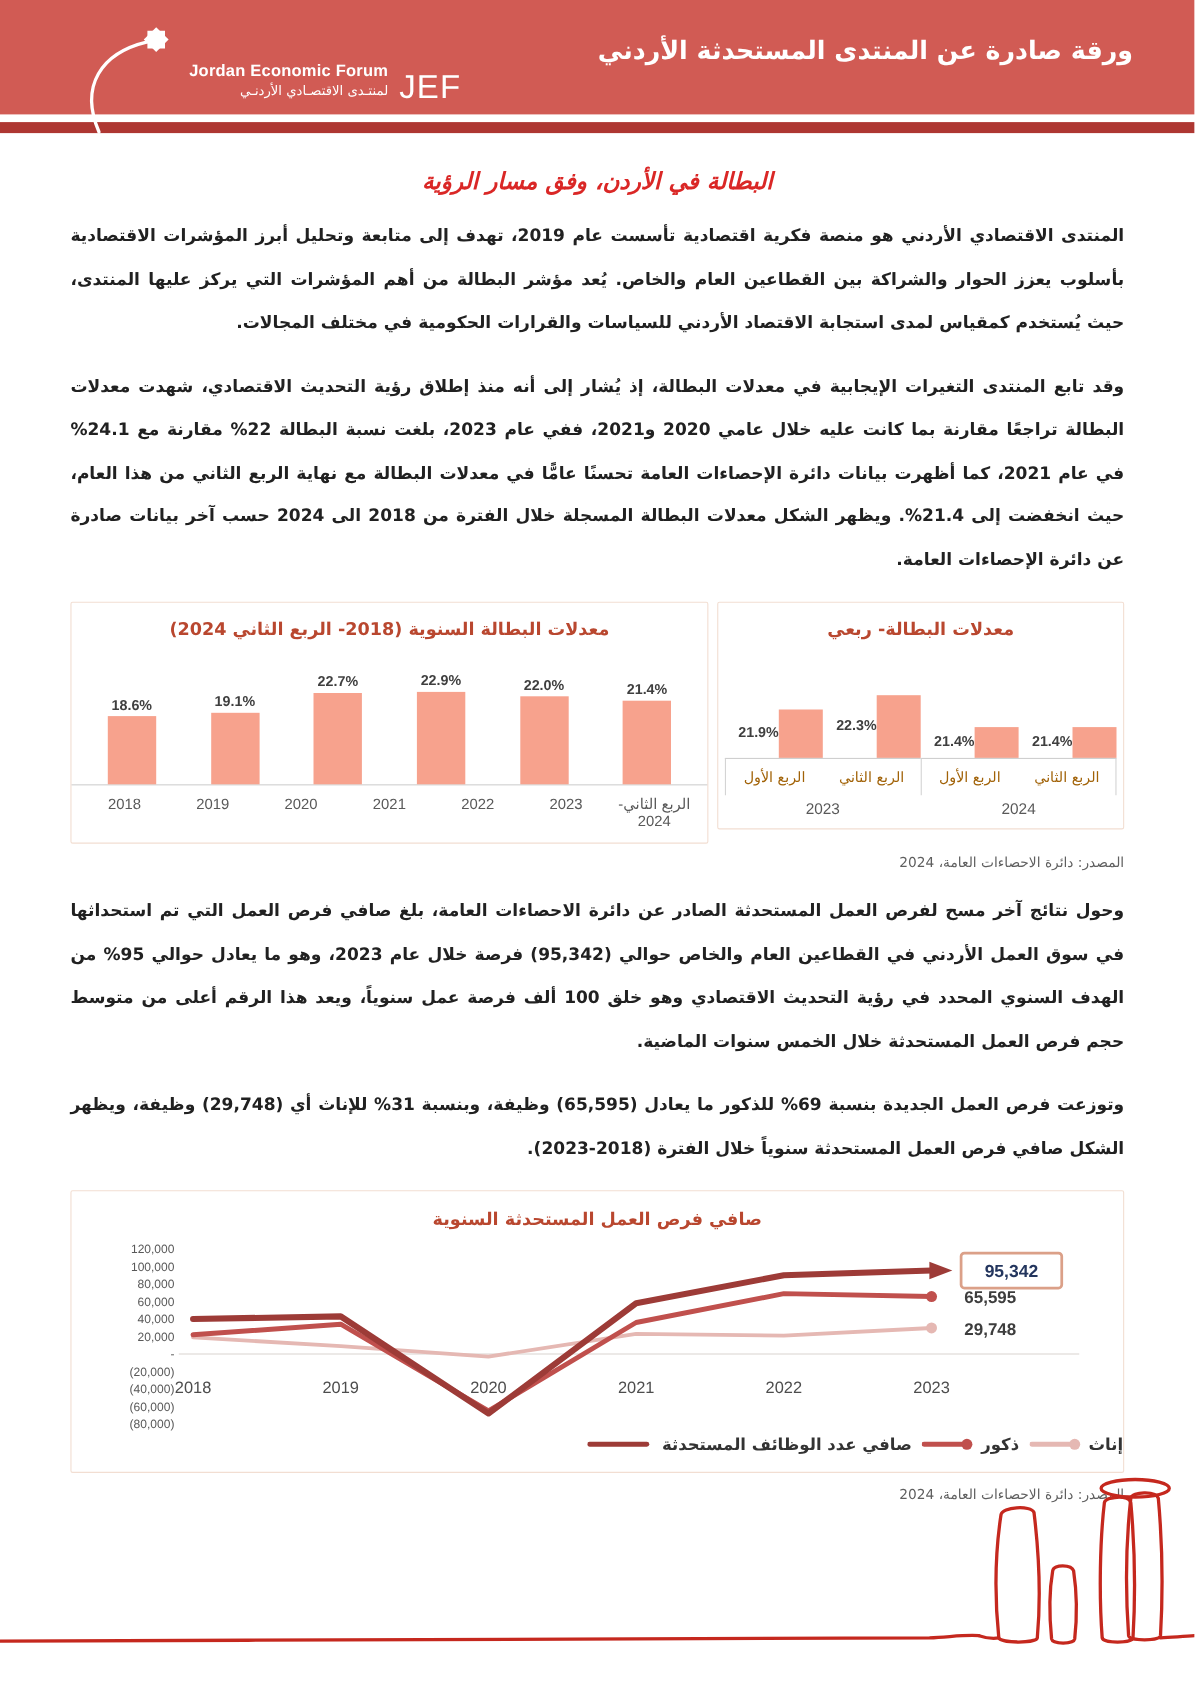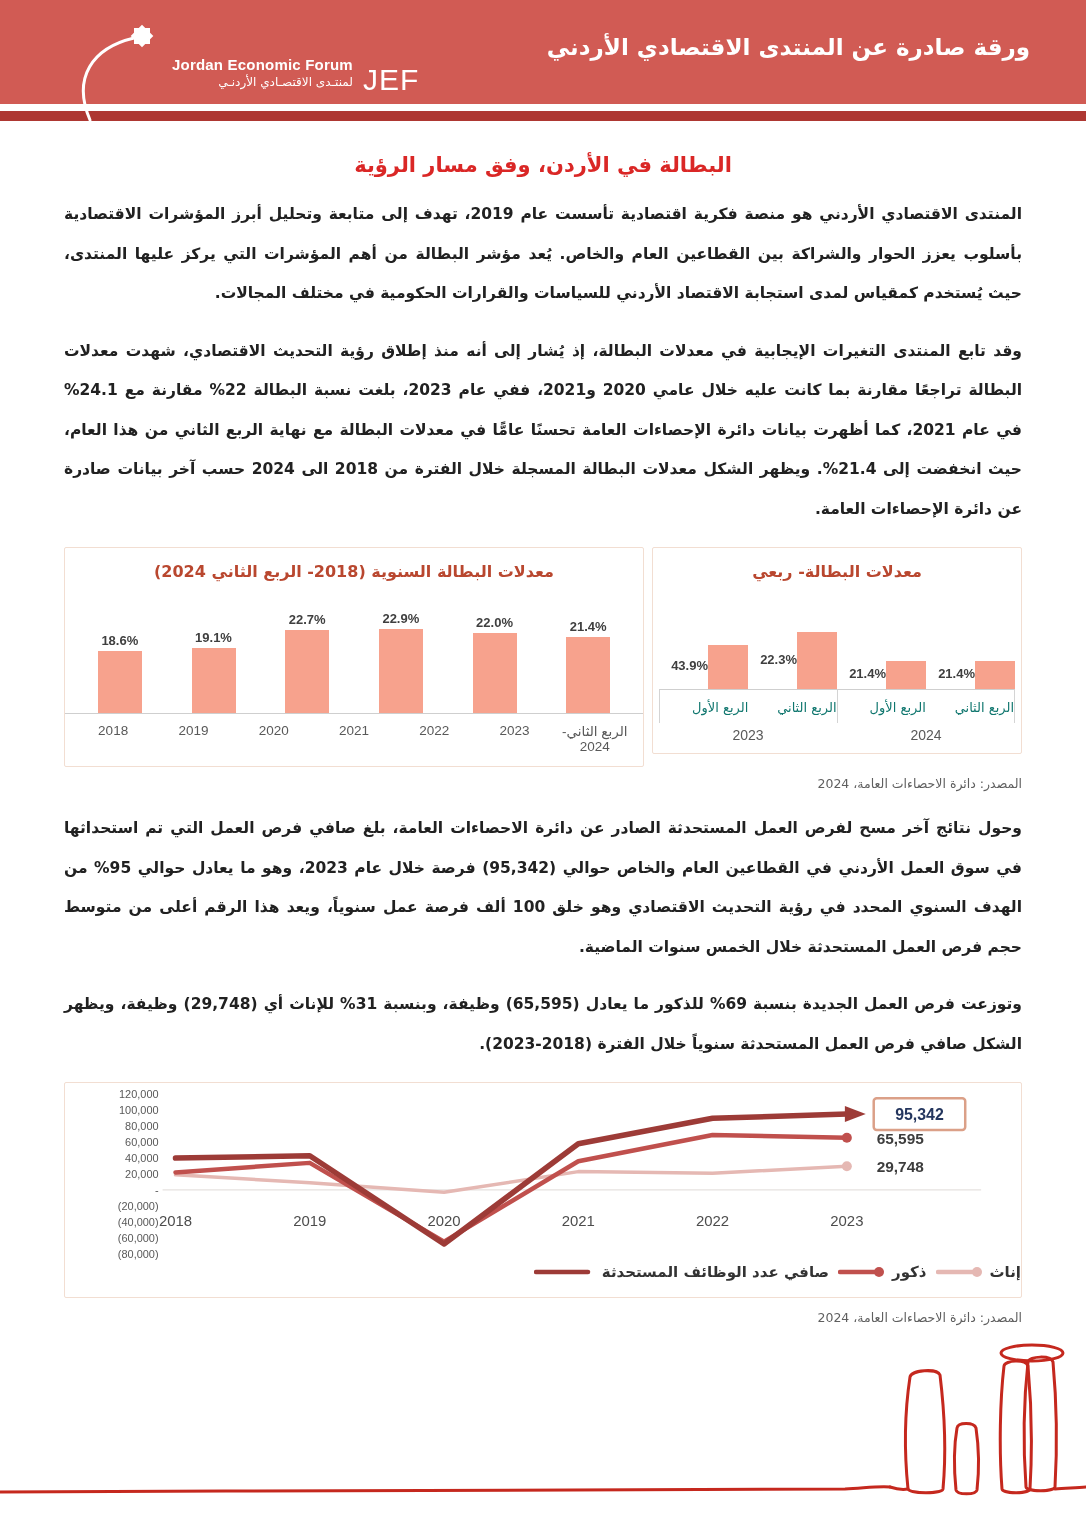--- a/index.html
+++ b/index.html
@@ -16,21 +16,21 @@
   .logo-textcol{display:flex;flex-direction:column;line-height:1.25;margin-left:-6px}
   .logo-en{color:#fff;font-size:15px;font-weight:bold;font-family:"Liberation Sans",sans-serif;letter-spacing:.2px}
   .logo-ar{color:#fff;font-size:12px;direction:rtl}
   .logo-jef{color:#ffffff;font-size:30px;font-family:"Liberation Sans",sans-serif;margin-left:8px;margin-top:14px;letter-spacing:1px}
   .banner-title{
     position:absolute;right:56px;top:34px;color:#fff;font-weight:bold;font-size:23px;direction:rtl;
   }
   
   main{padding:0 64px;direction:rtl}
   h1{
-    text-align:center;color:#da2726;font-size:21px;font-weight:bold;margin:32px 0 6px;
+    text-align:center;color:#da2726;font-size:21px;font-weight:bold;margin:32px 0 6px;font-style:italic;
   }
   p.body-par{
     font-size:15.5px;font-weight:bold;color:#212121;text-align:justify;line-height:2.55;margin:18px 0 0;
   }
   .charts-row{display:flex;gap:8px;margin-top:18px;align-items:flex-start;direction:ltr}
   .panel{border:1.5px solid #f2ded2;background:#fff;border-radius:2px;box-sizing:border-box}
   .panel h2{
     text-align:center;color:#b9472f;font-size:16px;font-weight:bold;margin:14px auto 8px;direction:rtl;
   }
   .annual{width:580px}
@@ -41,21 +41,21 @@
   .bar-val{font-size:13px;font-weight:bold;color:#3f3f3f;margin-bottom:3px;direction:ltr;font-family:"Liberation Sans","DejaVu Sans",sans-serif}
   .bar{background:#f7a28d;width:44px}
   .alabels{display:flex;border-top:1.5px solid #cfcfcf;padding:9px 8px 12px;margin-top:0}
   .alab{flex:1;text-align:center;font-size:13.5px;color:#595959;direction:rtl;font-family:"Liberation Sans","DejaVu Sans",sans-serif}
   .qbars{display:flex;height:100px;align-items:flex-end;padding:0 6px}
   .qgroup{flex:1;display:flex;align-items:flex-end}
   .qcol{flex:1;display:flex;flex-direction:row;align-items:center;justify-content:flex-end}
   .qbar{background:#f7a28d;width:40px}
   .qlabels{display:flex;padding:0 6px}
   .qlgroup{flex:1;display:flex;border-top:1.5px solid #cfcfcf}
-  .qlab{flex:1;font-size:13px;color:#0f766e;padding:10px 0 8px;direction:rtl}
+  .qlab{flex:1;text-align:center;font-size:13px;color:#a16207;padding:10px 0 8px;direction:rtl}
   .qyears{display:flex;padding:0 6px 10px}
   .qyear{flex:1;text-align:center;font-size:14px;color:#595959;padding-top:4px;font-family:"Liberation Sans","DejaVu Sans",sans-serif}
   .source{
     text-align:left;direction:rtl;color:#5f5f5f;font-size:12.5px;margin-top:9px;
   }
   .source.s1{text-align:right}
   .source.s2{text-align:right;margin-top:12px}
   .line-panel{margin-top:18px;width:100%;direction:ltr;padding-bottom:6px}
   .line-panel h2{margin-top:16px}
   .legend{display:flex;justify-content:flex-end;align-items:center;gap:9px;margin:0 0 10px;direction:ltr}
@@ -74,21 +74,21 @@
         <path d="M76,14 C34,24 14,54 32,96" stroke="#ffffff" stroke-width="3" fill="none" stroke-linecap="round"></path>
         <polygon points="76,4 92,4 92,20 76,20" fill="#ffffff"></polygon>
         <polygon points="84,0.7 95.3,12 84,23.3 72.7,12" fill="#ffffff"></polygon>
       </svg>
       <div class="logo-textcol">
         <span class="logo-en">Jordan Economic Forum</span>
         <span class="logo-ar">لمنتـدى الاقتصـادي الأردنـي</span>
       </div>
       <span class="logo-jef">JEF</span>
     </div>
-    <div class="banner-title">ورقة صادرة عن المنتدى الاقتصادي الأردني</div>
+    <div class="banner-title">ورقة صادرة عن المنتدى المستحدثة الأردني</div>
   </div>
   <div class="stripe-w"></div>
   <div class="stripe-d"></div>
 </header>
 
 <main>
   <h1>البطالة في الأردن، وفق مسار الرؤية</h1>
 
   <p class="body-par">المنتدى الاقتصادي الأردني هو منصة فكرية اقتصادية تأسست عام 2019، تهدف إلى متابعة وتحليل أبرز المؤشرات الاقتصادية بأسلوب يعزز الحوار والشراكة بين القطاعين العام والخاص. يُعد مؤشر البطالة من أهم المؤشرات التي يركز عليها المنتدى، حيث يُستخدم كمقياس لمدى استجابة الاقتصاد الأردني للسياسات والقرارات الحكومية في مختلف المجالات.</p>
   <p class="body-par">وقد تابع المنتدى التغيرات الإيجابية في معدلات البطالة، إذ يُشار إلى أنه منذ إطلاق رؤية التحديث الاقتصادي، شهدت معدلات البطالة تراجعًا مقارنة بما كانت عليه خلال عامي 2020 و2021، ففي عام 2023، بلغت نسبة البطالة 22% مقارنة مع 24.1% في عام 2021، كما أظهرت بيانات دائرة الإحصاءات العامة تحسنًا عامًّا في معدلات البطالة مع نهاية الربع الثاني من هذا العام، حيث انخفضت إلى 21.4%. ويظهر الشكل معدلات البطالة المسجلة خلال الفترة من 2018 الى 2024 حسب آخر بيانات صادرة عن دائرة الإحصاءات العامة.</p>
@@ -131,21 +131,21 @@
           <div class="alab">2023</div>
           <div class="alab">الربع الثاني- 2024</div>
         </div>
     </section>
 
     <section class="panel quarterly">
       <h2>معدلات البطالة- ربعي</h2>
       <div class="qbars" id="q-bars">
           <div class="qgroup">
             <div class="qcol">
-              <div class="bar-val">43.9%</div>
+              <div class="bar-val">21.9%</div>
               <div class="qbar" style="height: 44px; background: rgb(247, 162, 141);"></div>
             </div>
             <div class="qcol">
               <div class="bar-val">22.3%</div>
               <div class="qbar" style="height: 57px; background: rgb(247, 162, 141);"></div>
             </div>
           </div>
           <div class="qgroup">
             <div class="qcol">
               <div class="bar-val">21.4%</div>
@@ -173,20 +173,21 @@
         </div>
     </section>
   </div>
 
   <div class="source s1">المصدر: دائرة الاحصاءات العامة، 2024</div>
 
   <p class="body-par">وحول نتائج آخر مسح لفرص العمل المستحدثة الصادر عن دائرة الاحصاءات العامة، بلغ صافي فرص العمل التي تم استحداثها في سوق العمل الأردني في القطاعين العام والخاص حوالي (95,342) فرصة خلال عام 2023، وهو ما يعادل حوالي 95% من الهدف السنوي المحدد في رؤية التحديث الاقتصادي وهو خلق 100 ألف فرصة عمل سنوياً، ويعد هذا الرقم أعلى من متوسط حجم فرص العمل المستحدثة خلال الخمس سنوات الماضية.</p>
   <p class="body-par">وتوزعت فرص العمل الجديدة بنسبة 69% للذكور ما يعادل (65,595) وظيفة، وبنسبة 31% للإناث أي (29,748) وظيفة، ويظهر الشكل صافي فرص العمل المستحدثة سنوياً خلال الفترة (2018-2023).</p>
 
   <section class="panel line-panel">
+    <h2>صافي فرص العمل المستحدثة السنوية</h2>
     <svg id="line-svg" width="925" height="178" viewBox="0 0 930 178" style="display:block;margin:2px auto 0">
         <line x1="82" y1="105" x2="905" y2="105" stroke="#e6e2df" stroke-width="1.4"></line>
         <text x="78" y="13" text-anchor="end" font-size="11" fill="#595959" font-family="Liberation Sans, DejaVu Sans, sans-serif">120,000</text>
         <text x="78" y="29" text-anchor="end" font-size="11" fill="#595959" font-family="Liberation Sans, DejaVu Sans, sans-serif">100,000</text>
         <text x="78" y="45" text-anchor="end" font-size="11" fill="#595959" font-family="Liberation Sans, DejaVu Sans, sans-serif">80,000</text>
         <text x="78" y="61" text-anchor="end" font-size="11" fill="#595959" font-family="Liberation Sans, DejaVu Sans, sans-serif">60,000</text>
         <text x="78" y="77" text-anchor="end" font-size="11" fill="#595959" font-family="Liberation Sans, DejaVu Sans, sans-serif">40,000</text>
         <text x="78" y="93" text-anchor="end" font-size="11" fill="#595959" font-family="Liberation Sans, DejaVu Sans, sans-serif">20,000</text>
         <text x="78" y="109" text-anchor="end" font-size="11" fill="#595959" font-family="Liberation Sans, DejaVu Sans, sans-serif">-</text>
         <text x="78" y="125" text-anchor="end" font-size="11" fill="#595959" font-family="Liberation Sans, DejaVu Sans, sans-serif">(20,000)</text>

